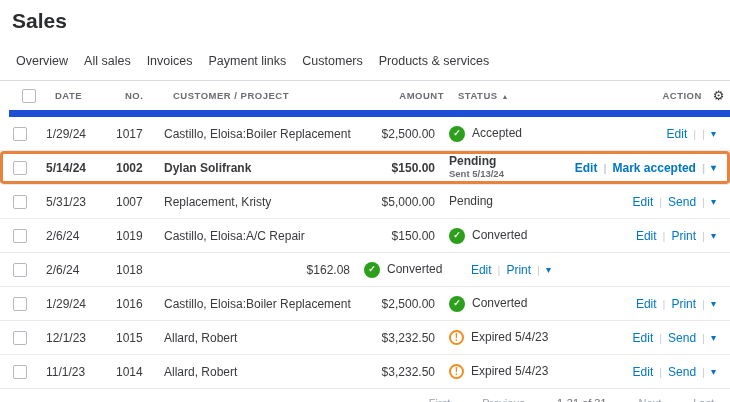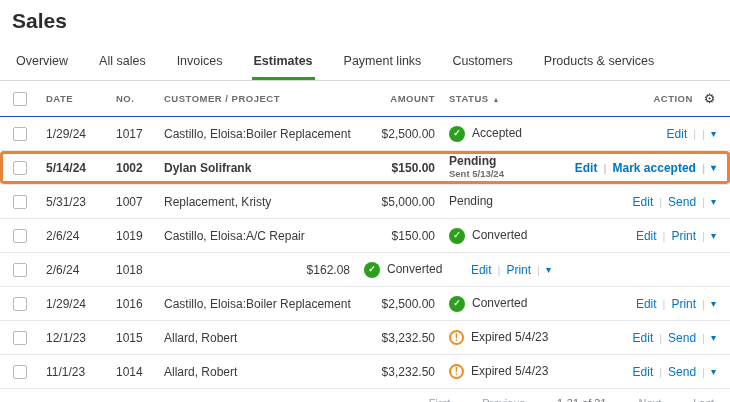--- a/index.html
+++ b/index.html
@@ -9,27 +9,27 @@
     --warning-orange:#f08d1e;
   }
   *{box-sizing:border-box;margin:0;padding:0;}
   html,body{width:730px;height:402px;overflow:hidden;background:#fff;
     font-family:"Liberation Sans",sans-serif;color:#393a3d;}
   .page{width:730px;height:398px;position:relative;}
 
   .page-title{font-size:21px;font-weight:bold;color:#2b2c2e;padding:9px 0 0 12px;}
 
   
-  .tabs{display:flex;gap:27px;padding:0 14px;border-bottom:1px solid #d6d9dd;margin-top:13px;}
+  .tabs{display:flex;gap:12px;padding:0 14px;border-bottom:1px solid #d6d9dd;margin-top:13px;}
   .tab{font-size:12.5px;padding:8px 2px 9px;color:#393a3d;cursor:pointer;border-bottom:3px solid transparent;white-space:nowrap;}
   .tab.active{font-weight:bold;border-bottom-color:var(--brand-green);}
 
   
   .thead,.row{display:grid;grid-template-columns:42px 70px 48px 200px 85px 120px 165px;align-items:center;}
-  .thead{height:36px;border-bottom:1px solid #1d4ed8;font-size:9.5px;font-weight:bold;color:#6b6c72;letter-spacing:.5px;}
+  .thead{height:36px;border-bottom:7px solid #1d4ed8;font-size:9.5px;font-weight:bold;color:#6b6c72;letter-spacing:.5px;margin-left:9px;}
   .row{height:34px;border-bottom:1px solid #e7e9ec;font-size:12px;}
   .row.highlighted{box-shadow:inset 0 0 0 3px var(--highlight-orange);border-radius:4px;font-weight:bold;}
 
   .cell{padding:0 4px;white-space:nowrap;}
   .checkbox-cell{display:flex;justify-content:flex-start;padding-left:13px;}
   .checkbox{width:14px;height:14px;border:1px solid #b4b8bf;border-radius:2px;background:#fff;display:inline-block;cursor:pointer;}
   .amount,.th-amount{text-align:right;padding-right:10px;}
   .status{display:flex;align-items:center;gap:7px;overflow:hidden;}
   .actions,.th-action{display:flex;justify-content:flex-end;align-items:center;gap:6px;padding-right:14px;}
 
@@ -57,21 +57,20 @@
 <body>
 
 <div class="page">
 
   <div class="page-title">Sales</div>
 
   <div class="tabs">
       <div class="tab">Overview</div>
       <div class="tab">All sales</div>
       <div class="tab">Invoices</div>
-      <div class="tab active">Estimates</div>
       <div class="tab">Payment links</div>
       <div class="tab">Customers</div>
       <div class="tab">Products &amp; services</div>
     </div>
 
   <div class="table">
     <div class="thead">
       <div class="cell checkbox-cell">
           <span class="checkbox"></span>
         </div>

